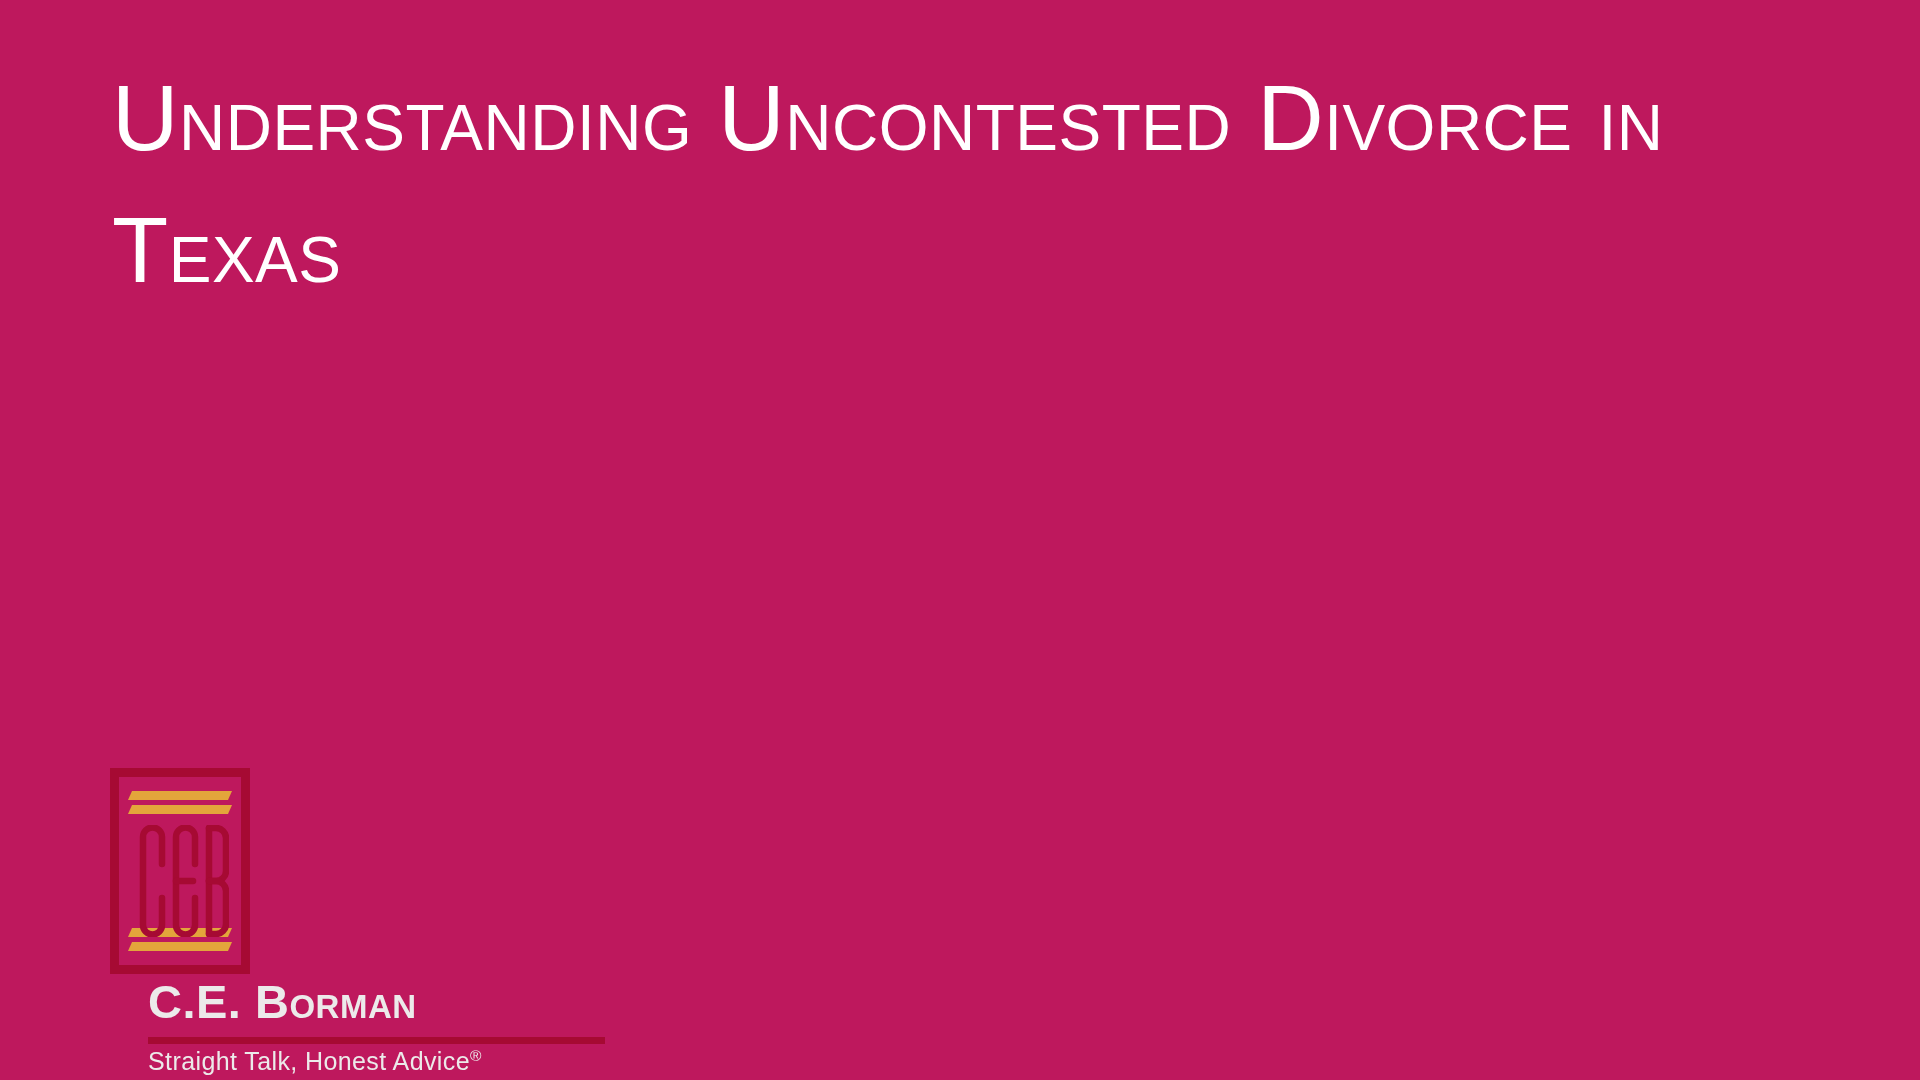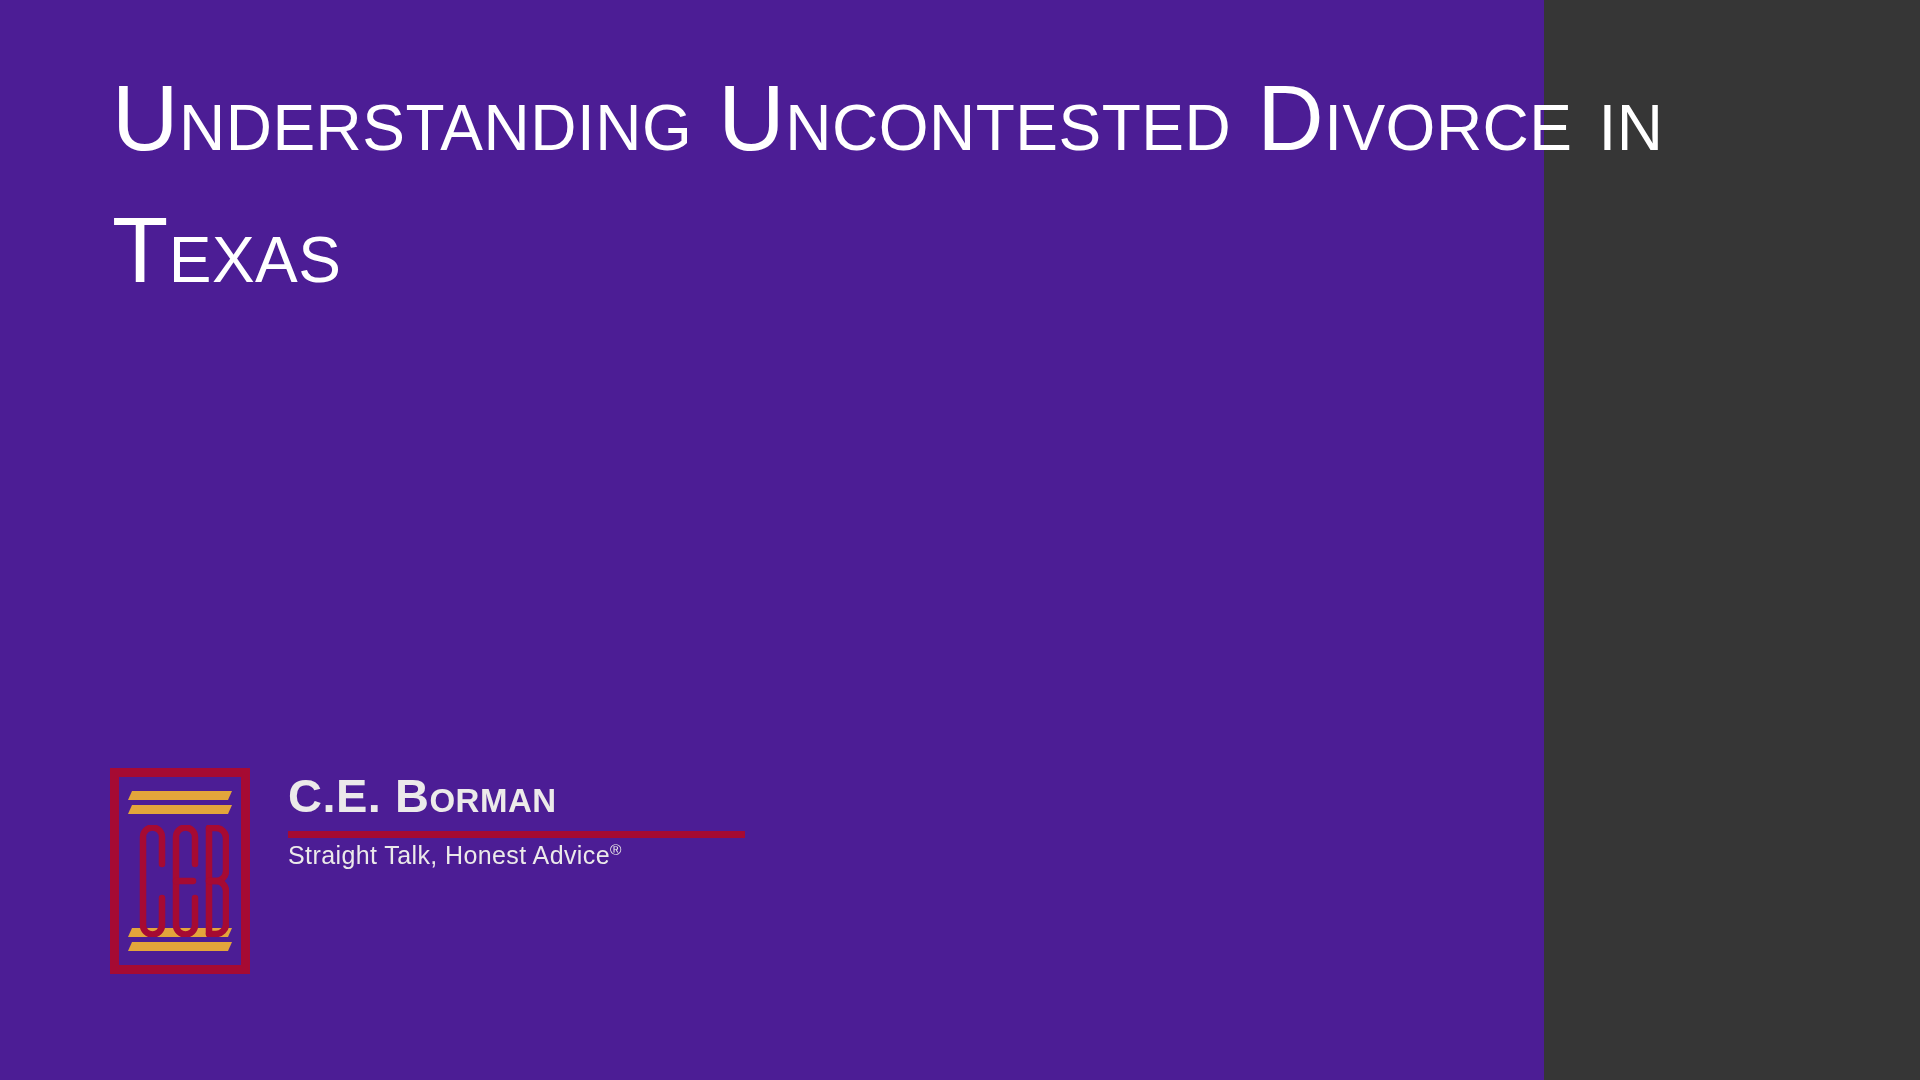--- a/index.html
+++ b/index.html
@@ -10,23 +10,23 @@
   body {
     width: 1920px;
     height: 1080px;
     overflow: hidden;
     font-family: "Liberation Sans", sans-serif;
     -webkit-font-smoothing: antialiased;
   }
 
   .slide {
     position: relative;
-    width: 1544px;
+    width: 1920px;
     height: 1080px;
-    background: #4c1d95;
+    background: #be185d;
     box-sizing: border-box;
   }
 
   
   .title-block {
     position: absolute;
     left: 112px;
     top: 52px;
     width: 1680px;
   }
@@ -44,20 +44,21 @@
     white-space: pre-line;
   }
 
   
   .logo-lockup {
     position: absolute;
     left: 110px;
     top: 768px;
     display: flex;
     align-items: flex-start;
+    flex-direction: column;
   }
 
   
   .logo-mark {
     position: relative;
     width: 140px;
     height: 206px;
     border: 9px solid #A60A33;
     box-sizing: border-box;
     flex: 0 0 auto;

